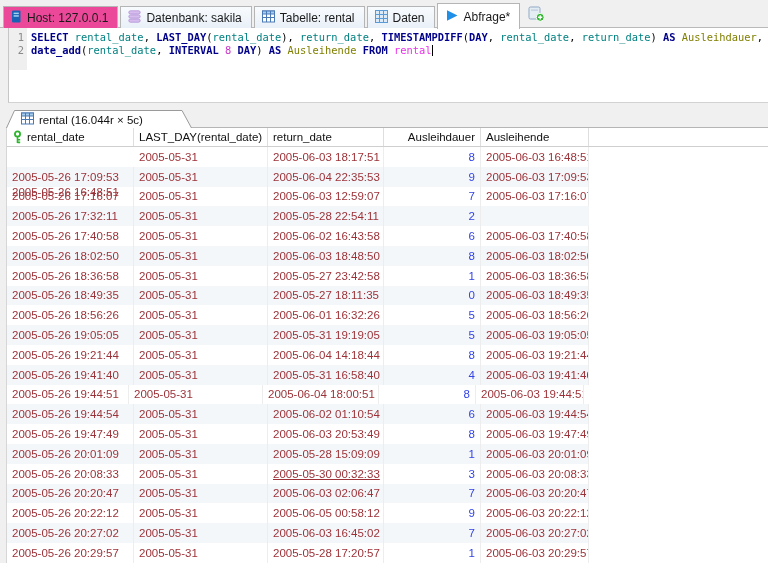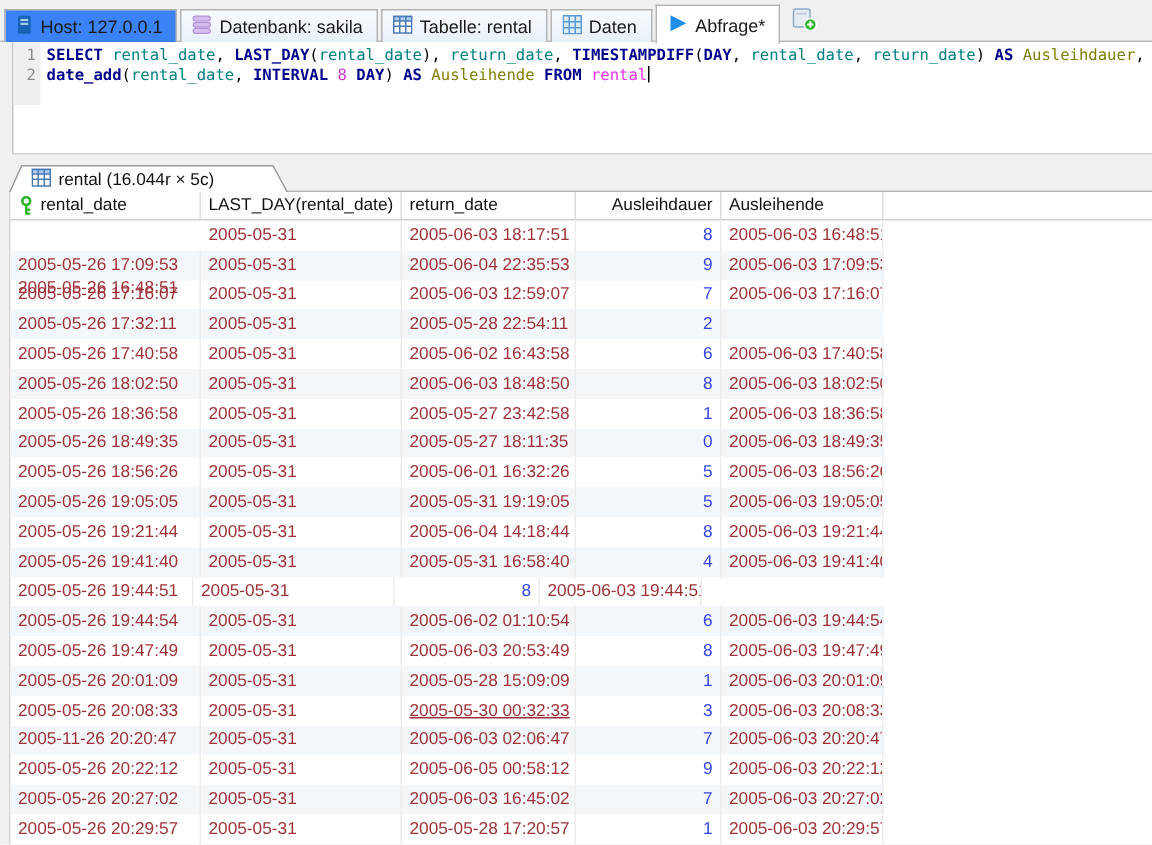--- a/index.html
+++ b/index.html
@@ -6,21 +6,21 @@
   html,body { width:768px; height:563px; overflow:hidden; }
   body { font-family:"Liberation Sans", sans-serif; background:#f0f0f0; }
   .app { position:relative; width:768px; height:563px; background:#f0f0f0; overflow:hidden; }
 
   
   .tabbar { position:absolute; top:0; left:0; right:0; height:28px; display:flex; align-items:flex-end; padding-left:3px; z-index:2; }
   .tabline { position:absolute; top:27px; left:0; width:768px; height:1px; background:#b9b9b9; z-index:1; }
   .tab { height:22px; display:flex; align-items:center; gap:5px; padding:0 9px 0 7px; margin-right:2px;
          background:linear-gradient(#f8fbfe,#e9f0f7); border:1px solid #b5b5b5; border-bottom:none;
          font-size:12px; color:#1a1a1a; white-space:nowrap; z-index:2; cursor:default; }
-  .tab.host { background:#3b82f6; }
+  .tab.host { background:#ec4899; }
   .tab.active { height:26px; background:#fff; margin-bottom:-1px; z-index:3; }
   .newtab { margin-left:5px; margin-bottom:4px; width:18px; height:17px; display:flex; align-items:center; justify-content:center; z-index:2; }
 
   
   .editor { position:absolute; top:28px; left:8px; right:0; height:75px; background:#fff;
             border-left:1px solid #c6c6c6; border-bottom:1px solid #d2d2d2; z-index:1; }
   .gutter { position:absolute; top:0; left:0; width:18px; height:42px; background:#efefef; }
   .gutter .ln { font:10.4px/13px "DejaVu Sans Mono", monospace; color:#8a8a8a; text-align:right; padding-right:3px; }
   .gutter .ln:first-child { margin-top:3px; }
   .code { position:absolute; top:3px; left:22px; right:0; white-space:pre; overflow:hidden; }
@@ -242,20 +242,21 @@
         <div class="grow alt">
           <div class="gcell dt" style="width: 127px;">2005-05-26 19:41:40</div>
           <div class="gcell dt" style="width: 134px;">2005-05-31</div>
           <div class="gcell dt" style="width: 116px;">2005-05-31 16:58:40</div>
           <div class="gcell nm right" style="width: 97px;">4</div>
           <div class="gcell dt" style="width: 108px;">2005-06-03 19:41:40</div>
         </div>
         <div class="grow">
           <div class="gcell dt" style="width: 122px;">2005-05-26 19:44:51</div>
           <div class="gcell dt" style="width: 134px;">2005-05-31</div>
+          <div class="gcell dt" style="width: 116px;">2005-06-04 18:00:51</div>
           <div class="gcell nm right" style="width: 97px;">8</div>
           <div class="gcell dt" style="width: 108px;">2005-06-03 19:44:51</div>
         </div>
         <div class="grow alt">
           <div class="gcell dt" style="width: 127px;">2005-05-26 19:44:54</div>
           <div class="gcell dt" style="width: 134px;">2005-05-31</div>
           <div class="gcell dt" style="width: 116px;">2005-06-02 01:10:54</div>
           <div class="gcell nm right" style="width: 97px;">6</div>
           <div class="gcell dt" style="width: 108px;">2005-06-03 19:44:54</div>
         </div>
@@ -274,21 +275,21 @@
           <div class="gcell dt" style="width: 108px;">2005-06-03 20:01:09</div>
         </div>
         <div class="grow">
           <div class="gcell dt" style="width: 127px;">2005-05-26 20:08:33</div>
           <div class="gcell dt" style="width: 134px;">2005-05-31</div>
           <div class="gcell dt" style="width: 116px; text-decoration: underline;">2005-05-30 00:32:33</div>
           <div class="gcell nm right" style="width: 97px;">3</div>
           <div class="gcell dt" style="width: 108px;">2005-06-03 20:08:33</div>
         </div>
         <div class="grow alt">
-          <div class="gcell dt" style="width: 127px;">2005-11-26 20:20:47</div>
+          <div class="gcell dt" style="width: 127px;">2005-05-26 20:20:47</div>
           <div class="gcell dt" style="width: 134px;">2005-05-31</div>
           <div class="gcell dt" style="width: 116px;">2005-06-03 02:06:47</div>
           <div class="gcell nm right" style="width: 97px;">7</div>
           <div class="gcell dt" style="width: 108px;">2005-06-03 20:20:47</div>
         </div>
         <div class="grow">
           <div class="gcell dt" style="width: 127px;">2005-05-26 20:22:12</div>
           <div class="gcell dt" style="width: 134px;">2005-05-31</div>
           <div class="gcell dt" style="width: 116px;">2005-06-05 00:58:12</div>
           <div class="gcell nm right" style="width: 97px;">9</div>

